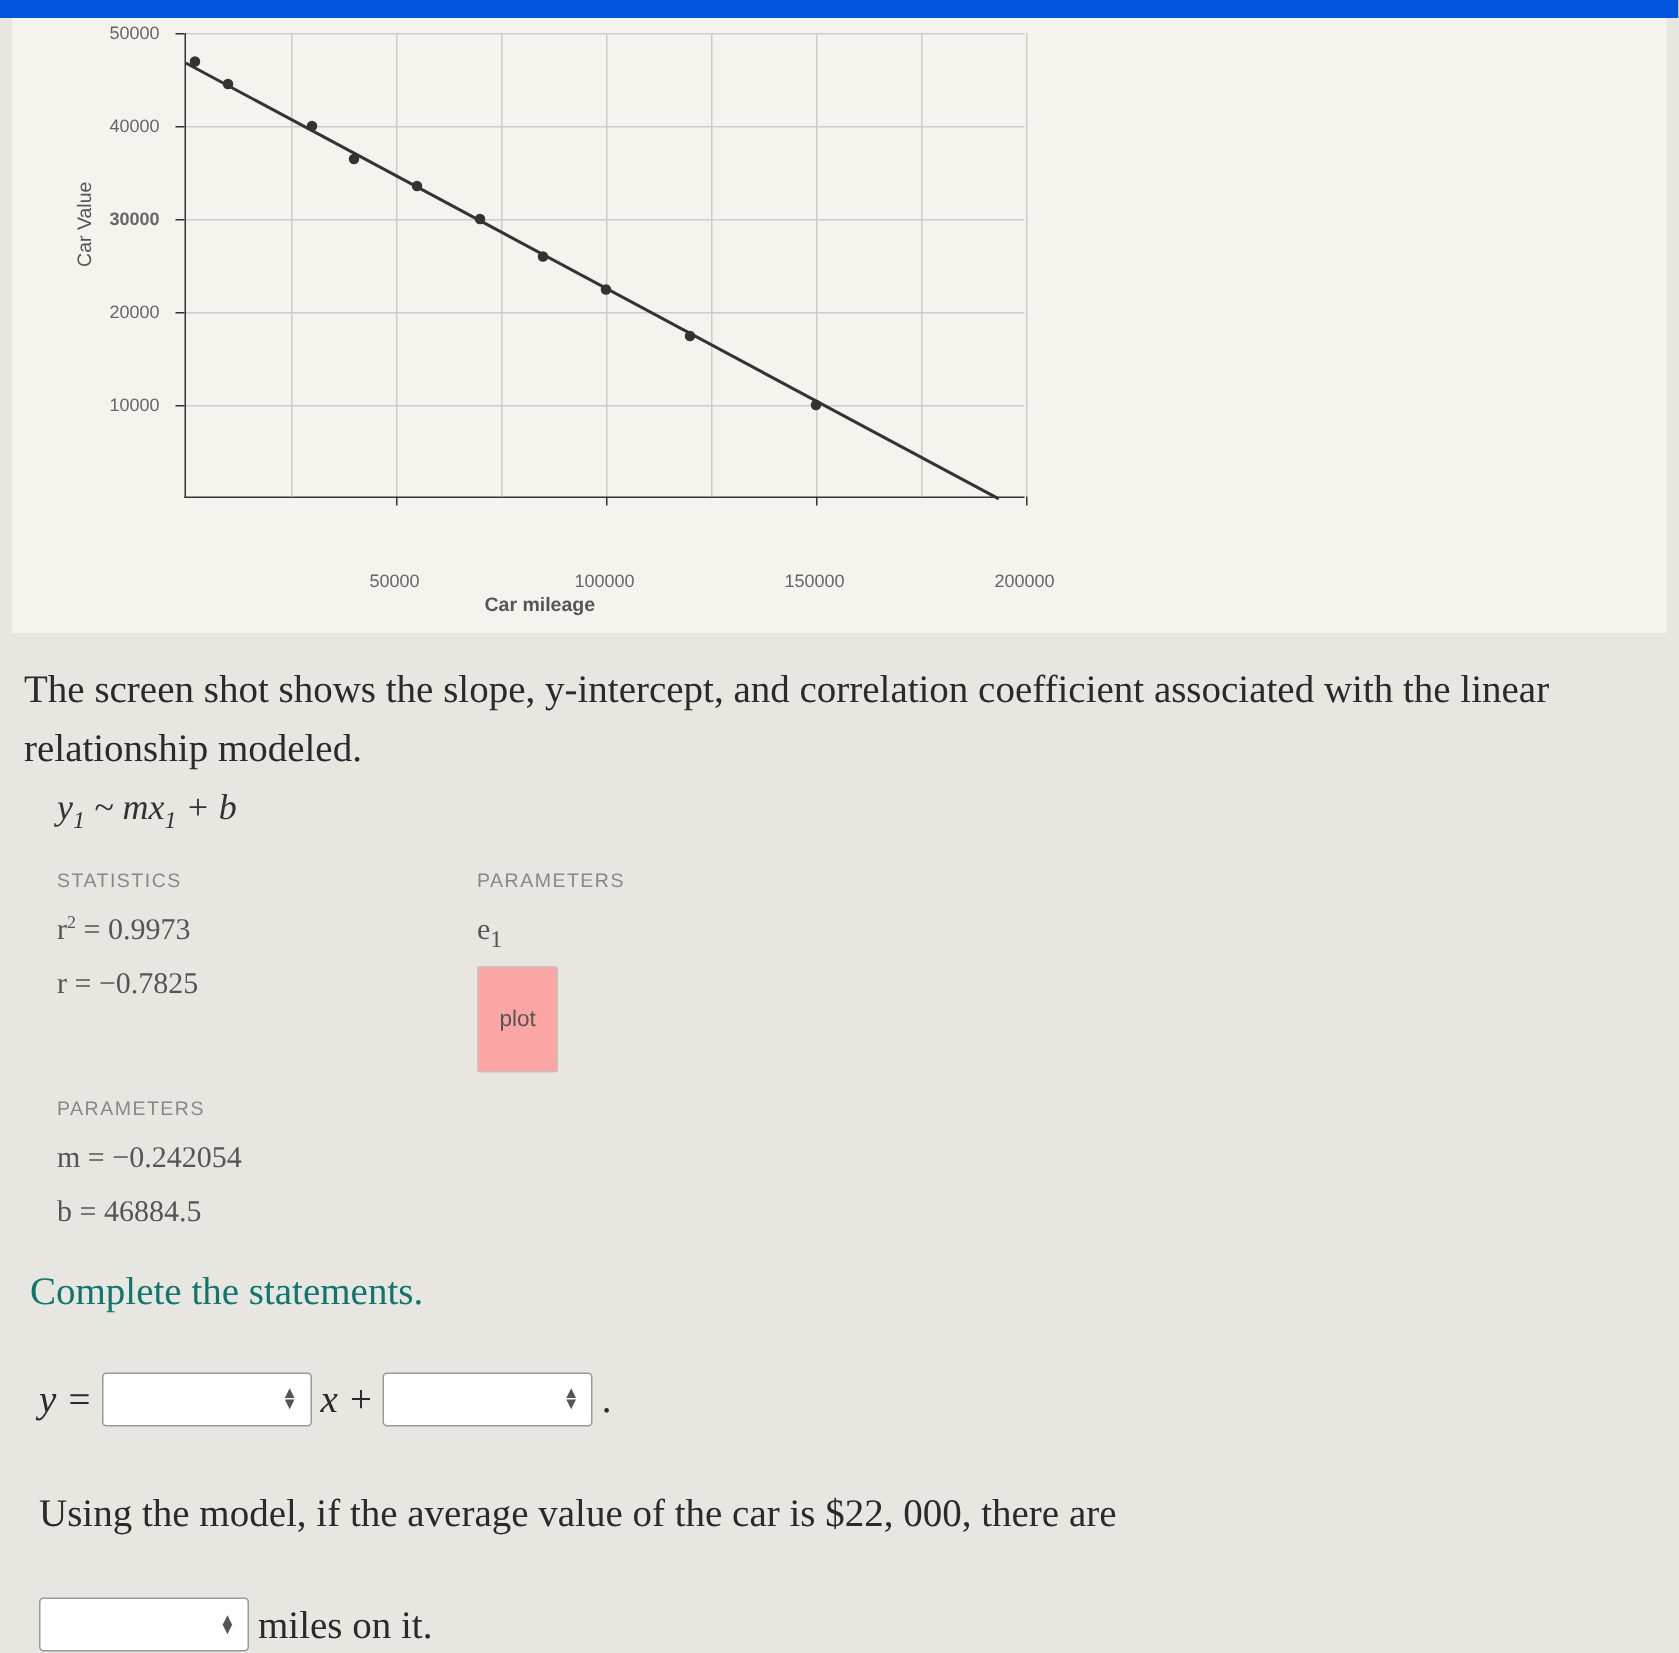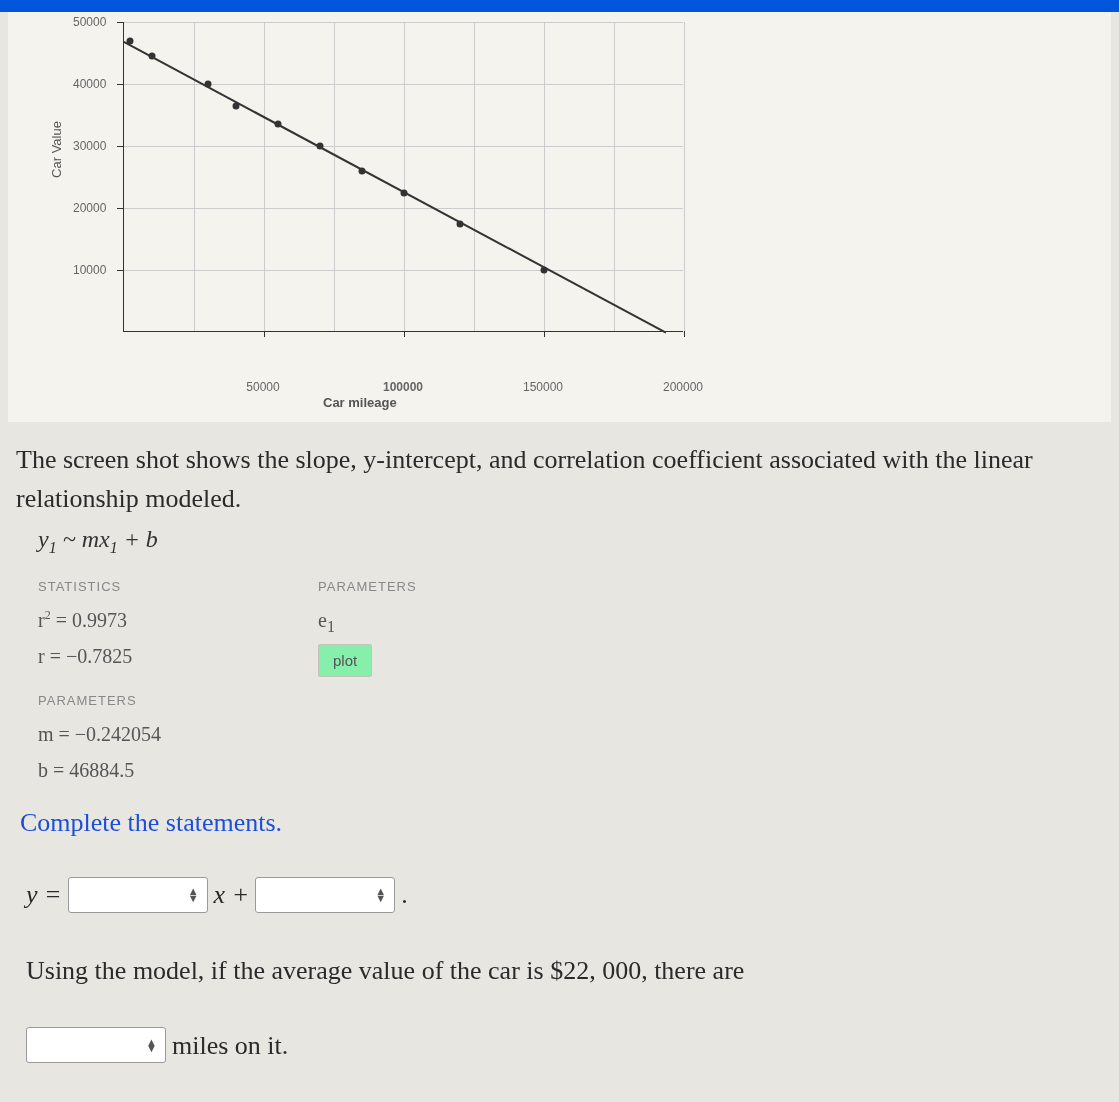--- a/index.html
+++ b/index.html
@@ -20,22 +20,22 @@
     .fit-line { position: absolute; background: #333; height: 1.5px; transform-origin: left center; }
     .paragraph { font-size: 26px; line-height: 1.5; margin: 18px 8px 8px 8px; color: #2a2a2a; }
     .equation { font-size: 24px; font-style: italic; margin: 4px 30px 18px 30px; font-family: 'Times New Roman', serif; }
     .sub { font-size: 16px; vertical-align: sub; }
     .stats-block { margin: 0 30px 20px 30px; font-family: Arial, sans-serif; font-size: 16px; color: #666; line-height: 1.8; }
     .stats-hdr { font-size: 13px; color: #888; letter-spacing: 1px; margin-bottom: 4px; }
     .stats-row { display: flex; gap: 110px; align-items: flex-start; }
     .stats-col { min-width: 170px; }
     .stats-line { font-family: 'Times New Roman', serif; font-size: 20px; color: #555; }
     .sup { font-size: 12px; vertical-align: super; }
-    .plot-btn { display: inline-block; background: #86efac; border: 1px solid #c5c3bc; padding: 2px 14px; font-size: 15px; color: #555; border-radius: 2px; margin-top: 2px; }
-    .prompt { font-size: 26px; margin: 10px 12px 28px 12px; color: #1d4ed8; }
+    .plot-btn { display: inline-block; background: #fca5a5; border: 1px solid #c5c3bc; padding: 21px 14px; font-size: 15px; color: #555; border-radius: 2px; margin-top: 2px; }
+    .prompt { font-size: 26px; margin: 10px 12px 28px 12px; color: #0f766e; }
     .fill-line { font-size: 26px; margin: 18px 18px; line-height: 2.2; color: #2a2a2a; display: flex; flex-wrap: wrap; align-items: center; gap: 6px; }
     .fill-line .it { font-style: italic; font-family: 'Times New Roman', serif; }
     .spinner { display: inline-flex; align-items: center; background: #fff; border: 1px solid #9a9a9a; border-radius: 3px; height: 36px; min-width: 140px; padding: 0 4px 0 10px; vertical-align: middle; }
     .spinner-arrows { margin-left: auto; display: flex; flex-direction: column; line-height: 0.6; font-size: 11px; color: #555; padding-right: 4px; }
     .spinner-arrows span { cursor: pointer; }
   </style>
 </head>
 <body>
 
 <div class="top-bar"></div>
@@ -69,29 +69,29 @@
         <div class="data-point" style="left: 154px; top: 102.3px;"></div>
         <div class="data-point" style="left: 196px; top: 124px;"></div>
         <div class="data-point" style="left: 238px; top: 148.8px;"></div>
         <div class="data-point" style="left: 280px; top: 170.5px;"></div>
         <div class="data-point" style="left: 336px; top: 201.5px;"></div>
         <div class="data-point" style="left: 420px; top: 248px;"></div>
         <div class="fit-line" style="left: 0px; top: 19.3161px; width: 615.1px; transform: rotate(28.2019deg);"></div>
       </div>
     <div class="x-axis-label">Car mileage</div>
   <div class="x-tick" style="left: 190px;">50000</div>
-      <div class="x-tick" style="left: 330px; font-weight: bold;">100000</div>
+      <div class="x-tick" style="left: 330px;">100000</div>
       <div class="x-tick" style="left: 470px;">150000</div>
       <div class="x-tick" style="left: 610px;">200000</div>
       <div class="tick-mark-y" style="top: 248px;"></div>
       <div class="y-tick" style="top: 248px;">10000</div>
       <div class="tick-mark-y" style="top: 186px;"></div>
       <div class="y-tick" style="top: 186px;">20000</div>
       <div class="tick-mark-y" style="top: 124px;"></div>
-      <div class="y-tick" style="top: 124px;">30000</div>
+      <div class="y-tick" style="top: 124px; font-weight: bold;">30000</div>
       <div class="tick-mark-y" style="top: 62px;"></div>
       <div class="y-tick" style="top: 62px;">40000</div>
       <div class="tick-mark-y" style="top: 0px;"></div>
       <div class="y-tick" style="top: 0px;">50000</div>
     </div>
 </div>
 
 <p class="paragraph">The screen shot shows the slope, y-intercept, and correlation coefficient associated with the linear relationship modeled.</p>
 
 <p class="equation">

